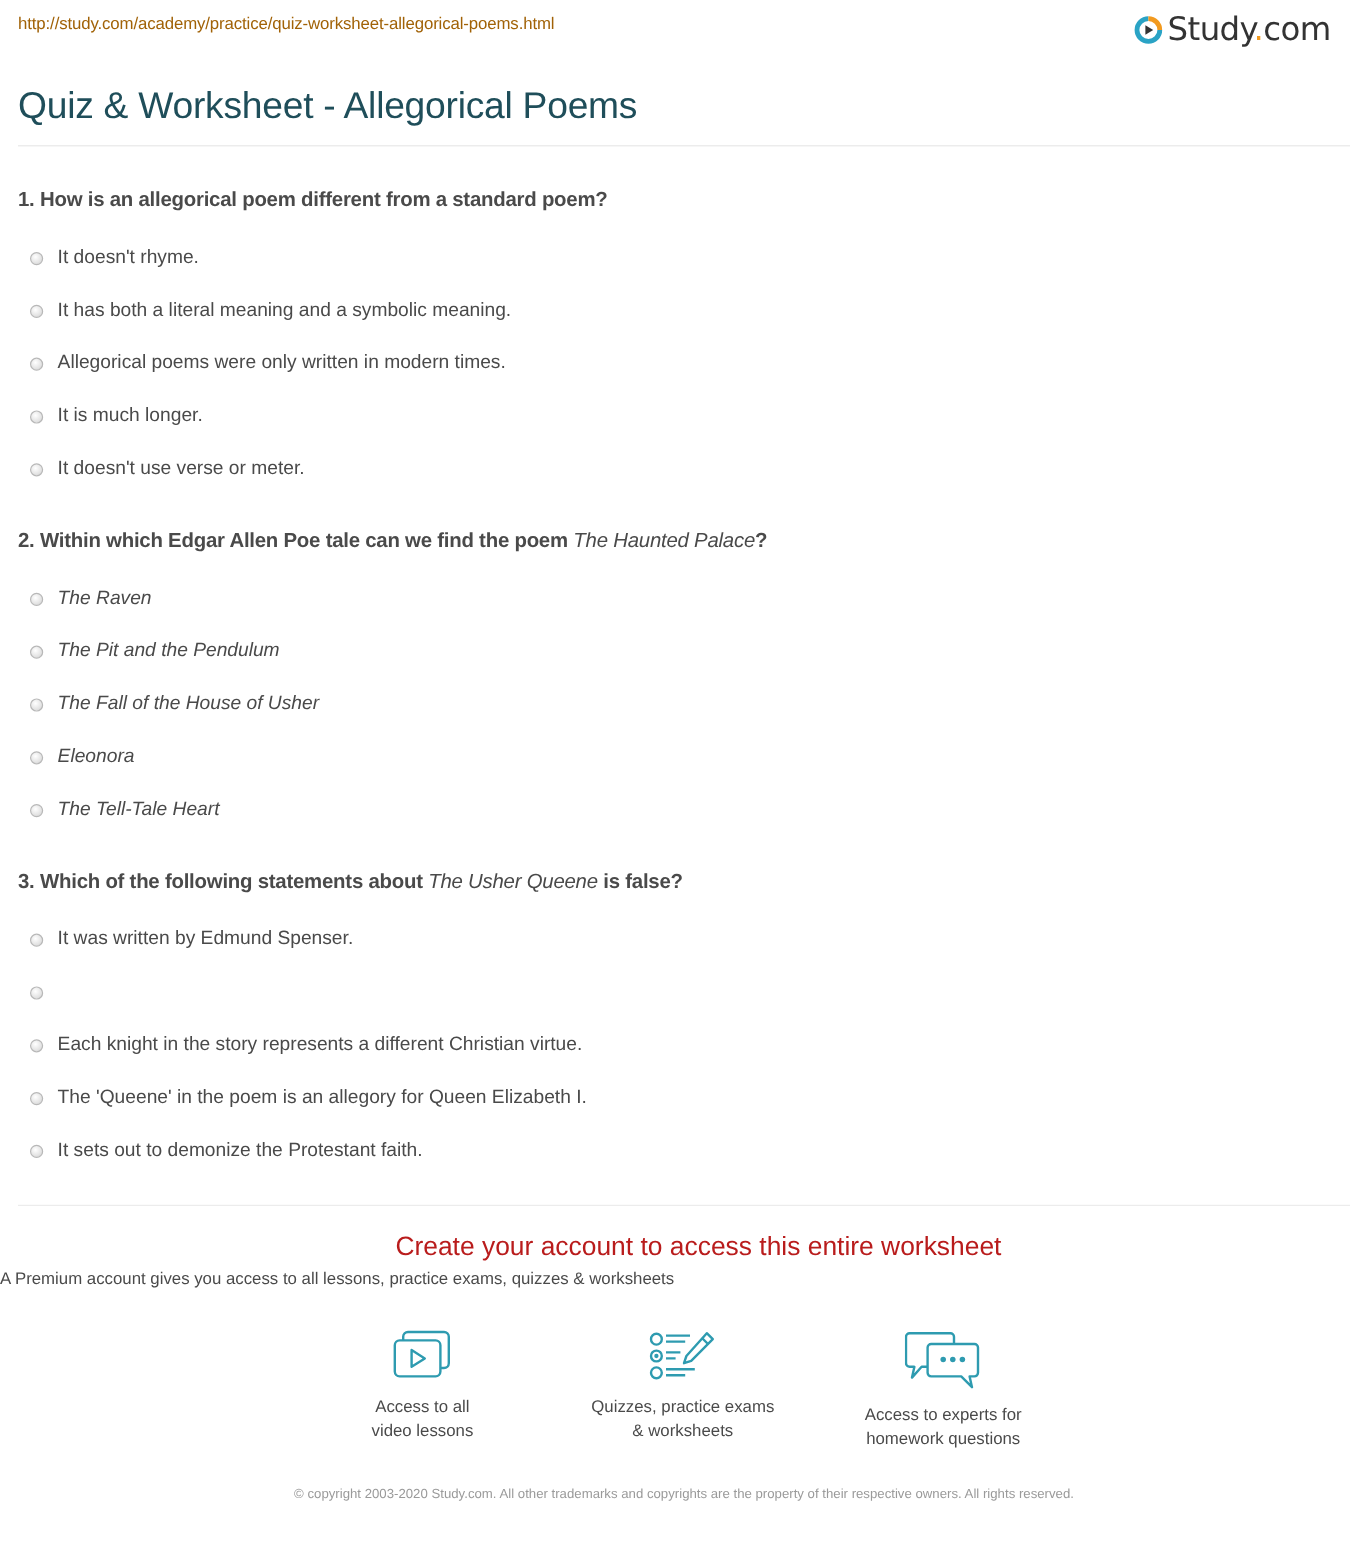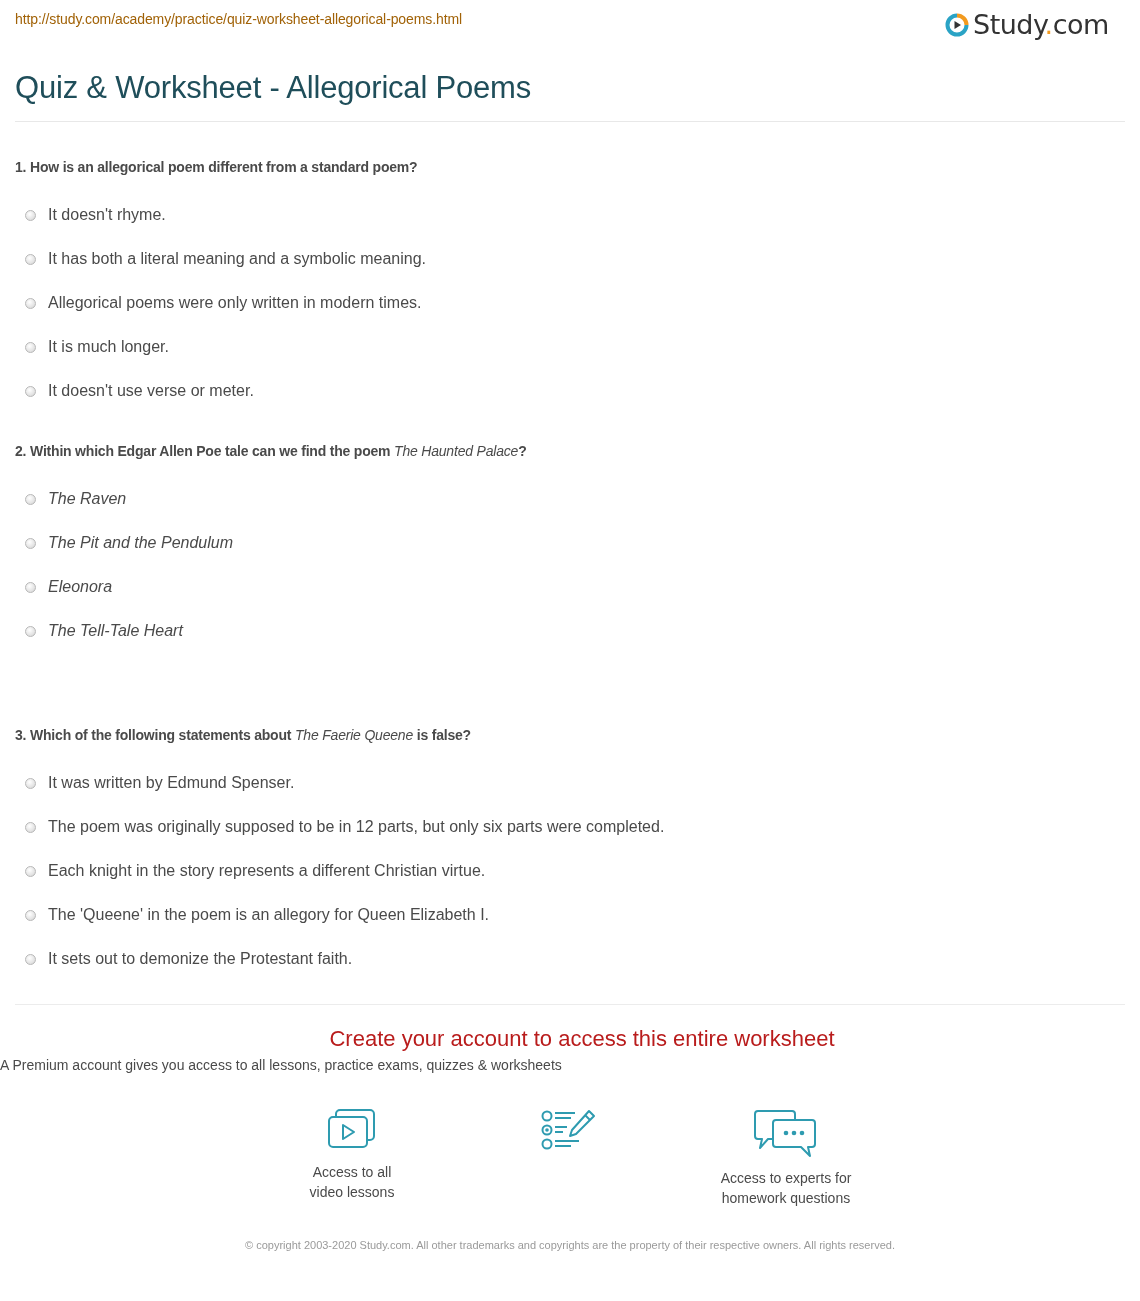--- a/index.html
+++ b/index.html
@@ -27,21 +27,21 @@
     }
     .divider-top {
       position: absolute; left: 15px; right: 15px; top: 121px;
       height: 1px; background: #e8e8e8;
     }
     .question { position: absolute; left: 15px; right: 15px; }
     .q1 { top: 154px; }
     .q2 { top: 438px; }
     .q3 { top: 722px; }
     .q-title {
-      margin: 0 0 13px 0; font-size: 14px; font-weight: bold; color: #4a4a4a;
+      margin: 0 0 13px 0; font-size: 17px; font-weight: bold; color: #4a4a4a;
       line-height: 26px; letter-spacing: -0.2px;
     }
     .q-title em { font-weight: normal; font-style: italic; }
     .option {
       display: flex; align-items: center; height: 44px; cursor: pointer;
     }
     .radio {
       width: 9px; height: 9px; border-radius: 50%;
       border: 1px solid #b8b8b8;
       background: radial-gradient(circle at 40% 35%, #ffffff 0%, #e4e4e4 60%, #cfcfcf 100%);
@@ -123,37 +123,40 @@
   <div class="option">
       <span class="radio"></span>
       <span class="opt-label italic">The Raven</span>
     </div>
   <div class="option">
       <span class="radio"></span>
       <span class="opt-label italic">The Pit and the Pendulum</span>
     </div>
   <div class="option">
       <span class="radio"></span>
+      <span class="opt-label italic">The Fall of the House of Usher</span>
+    </div>
+  <div class="option">
+      <span class="radio"></span>
       <span class="opt-label italic">Eleonora</span>
     </div>
   <div class="option">
       <span class="radio"></span>
       <span class="opt-label italic">The Tell-Tale Heart</span>
     </div>
 </div>
 
 <div class="question q3">
-  <h2 class="q-title"><span>3.</span> <span>Which of the following statements about</span> <em>The Faerie Queene</em> <span>is false?</span></h2>
+  <h2 class="q-title"><span>3.</span> <span>Which of the following statements about</span> <em>The Usher Queene</em> <span>is false?</span></h2>
   <div class="option">
       <span class="radio"></span>
       <span class="opt-label">It was written by Edmund Spenser.</span>
     </div>
   <div class="option">
       <span class="radio"></span>
-      <span class="opt-label">The poem was originally supposed to be in 12 parts, but only six parts were completed.</span>
     </div>
   <div class="option">
       <span class="radio"></span>
       <span class="opt-label">Each knight in the story represents a different Christian virtue.</span>
     </div>
   <div class="option">
       <span class="radio"></span>
       <span class="opt-label">The 'Queene' in the poem is an allegory for Queen Elizabeth I.</span>
     </div>
   <div class="option">
@@ -185,20 +188,22 @@
     <circle cx="6" cy="36" r="4.5" fill="none" stroke="#2e9bb0" stroke-width="2"></circle>
     <line x1="14" y1="5" x2="34" y2="5" stroke="#2e9bb0" stroke-width="2"></line>
     <line x1="14" y1="10" x2="30" y2="10" stroke="#2e9bb0" stroke-width="2"></line>
     <line x1="14" y1="19" x2="26" y2="19" stroke="#2e9bb0" stroke-width="2"></line>
     <line x1="14" y1="24" x2="22" y2="24" stroke="#2e9bb0" stroke-width="2"></line>
     <line x1="14" y1="33" x2="38" y2="33" stroke="#2e9bb0" stroke-width="2"></line>
     <line x1="14" y1="38" x2="30" y2="38" stroke="#2e9bb0" stroke-width="2"></line>
     <path d="M48 3 L53 8 L35 26 L29 28 L31 22 Z" fill="none" stroke="#2e9bb0" stroke-width="2" stroke-linejoin="round"></path>
     <line x1="44" y1="7" x2="49" y2="12" stroke="#2e9bb0" stroke-width="2"></line>
   </svg>
+  <div class="feature-label">Quizzes, practice exams
+&amp; worksheets</div>
 </div>
 
 <div class="feature f3">
   <svg width="64" height="50" viewBox="0 0 64 50">
     <path d="M4 3 H38 A3 3 0 0 1 41 6 V28 A3 3 0 0 1 38 31 H14 L6 40 L8 31 H4 A3 3 0 0 1 1 28 V6 A3 3 0 0 1 4 3 Z" fill="#ffffff" stroke="#2e9bb0" stroke-width="2" stroke-linejoin="round"></path>
     <path d="M22 12 H58 A3 3 0 0 1 61 15 V36 A3 3 0 0 1 58 39 H54 L56 48 L47 39 H22 A3 3 0 0 1 19 36 V15 A3 3 0 0 1 22 12 Z" fill="#ffffff" stroke="#2e9bb0" stroke-width="2" stroke-linejoin="round"></path>
     <circle cx="32" cy="25" r="2.3" fill="#2e9bb0"></circle>
     <circle cx="40" cy="25" r="2.3" fill="#2e9bb0"></circle>
     <circle cx="48" cy="25" r="2.3" fill="#2e9bb0"></circle>
   </svg>

